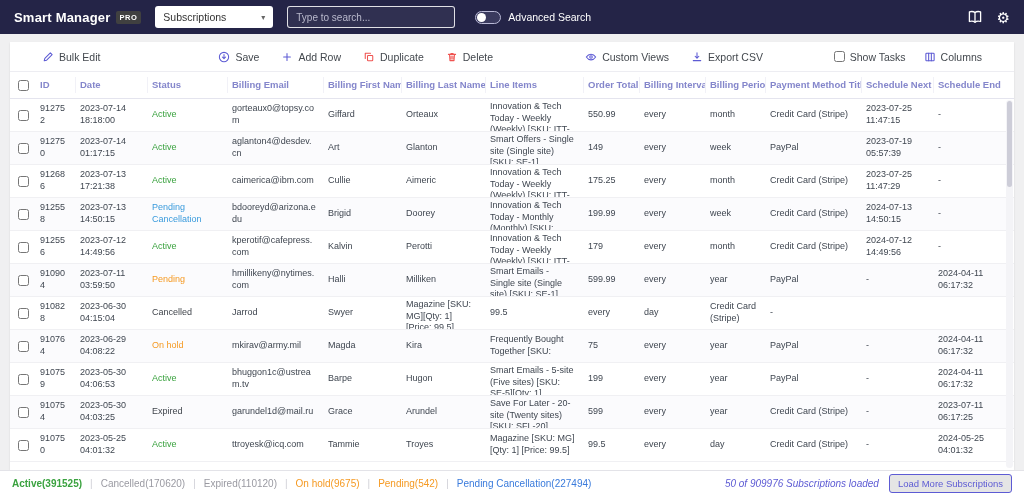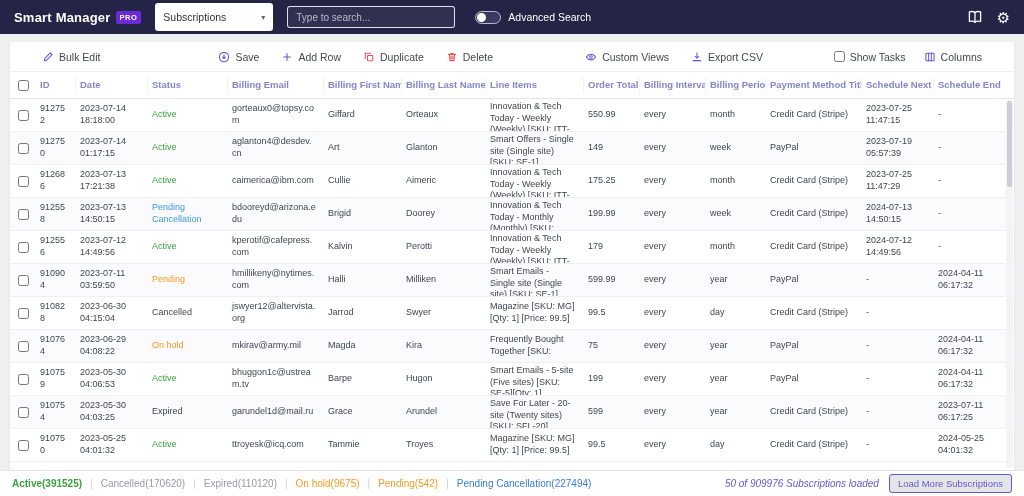--- a/index.html
+++ b/index.html
@@ -2,22 +2,22 @@
 <html><head>
 <meta charset="utf-8">
 <style>
   * { margin:0; padding:0; box-sizing:border-box; }
   html,body { width:1024px; height:496px; overflow:hidden; }
   body { font-family:"Liberation Sans", sans-serif; background:#f0f0f1; position:relative; }
 
   
   .topbar { height:34px; background:#242447; display:flex; align-items:center; padding:0 14px; gap:14px; }
   .brand { display:flex; align-items:center; color:#fff; font-size:13px; font-weight:700; letter-spacing:.2px; }
-  .pro { background:#6d28d9; color:#fff; font-size:7.5px; font-weight:700; padding:2px 4px; border-radius:2px; margin-left:5px; letter-spacing:.5px; }
-  .select { background:#fff; border-radius:3px; height:28px; min-width:118px; display:flex; align-items:center; justify-content:space-between; padding:0 8px; font-size:10.5px; color:#333; cursor:pointer; }
+  .pro { background:#404040; color:#fff; font-size:7.5px; font-weight:700; padding:2px 4px; border-radius:2px; margin-left:5px; letter-spacing:.5px; }
+  .select { background:#fff; border-radius:3px; height:22px; min-width:118px; display:flex; align-items:center; justify-content:space-between; padding:0 8px; font-size:10.5px; color:#333; cursor:pointer; }
   .caret { font-size:8px; color:#666; margin-left:10px; }
   .search { background:rgba(255,255,255,0.06); border:1px solid rgba(255,255,255,0.85); border-radius:3px; height:22px; width:168px; color:#eee; font-size:10px; padding:0 8px; font-family:"Liberation Sans",sans-serif; }
   .search::placeholder { color:#b9b9cc; }
   .adv { display:flex; align-items:center; margin-left:6px; }
   .switch { width:26px; height:13px; border-radius:8px; background:#3a3a5e; border:1px solid #b9b9d6; position:relative; display:inline-block; cursor:pointer; }
   .knob { width:9px; height:9px; border-radius:50%; background:#fff; position:absolute; left:1px; top:1px; }
   .adv-label { color:#fff; font-size:10.5px; margin-left:7px; }
   .topbar-right { margin-left:auto; display:flex; align-items:center; gap:14px; }
   .tb-icon { color:#fff; display:inline-flex; align-items:center; cursor:pointer; }
   .tb-icon svg { width:16px; height:16px; fill:none; stroke:#fff; stroke-width:1.3; stroke-linecap:round; stroke-linejoin:round; }
@@ -306,21 +306,20 @@
     <div class="cell">-</div>
     <div class="cell">2024-04-11 06:17:32</div>
   </div>
       <div class="grid-row body-row">
     <div class="cb">
           <input type="checkbox" class="chk" style="">
         </div>
     <div class="cell">910828</div>
     <div class="cell">2023-06-30 04:15:04</div>
     <div class="cell status" style="color: rgb(64, 69, 76);">Cancelled</div>
-    <div class="cell">jswyer12@altervista.org</div>
     <div class="cell">Jarrod</div>
     <div class="cell">Swyer</div>
     <div class="cell">Magazine [SKU: MG][Qty: 1] [Price: 99.5]</div>
     <div class="cell">99.5</div>
     <div class="cell">every</div>
     <div class="cell">day</div>
     <div class="cell">Credit Card (Stripe)</div>
     <div class="cell">-</div>
   </div>
       <div class="grid-row body-row">

